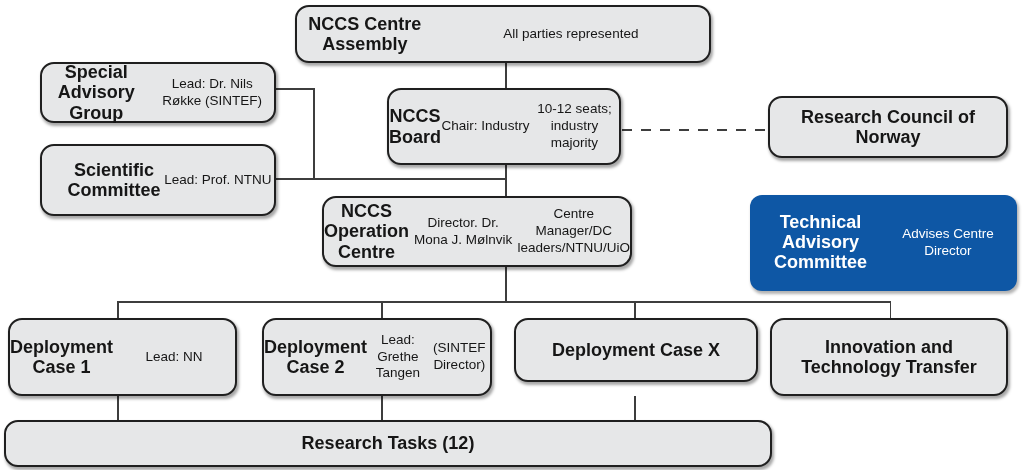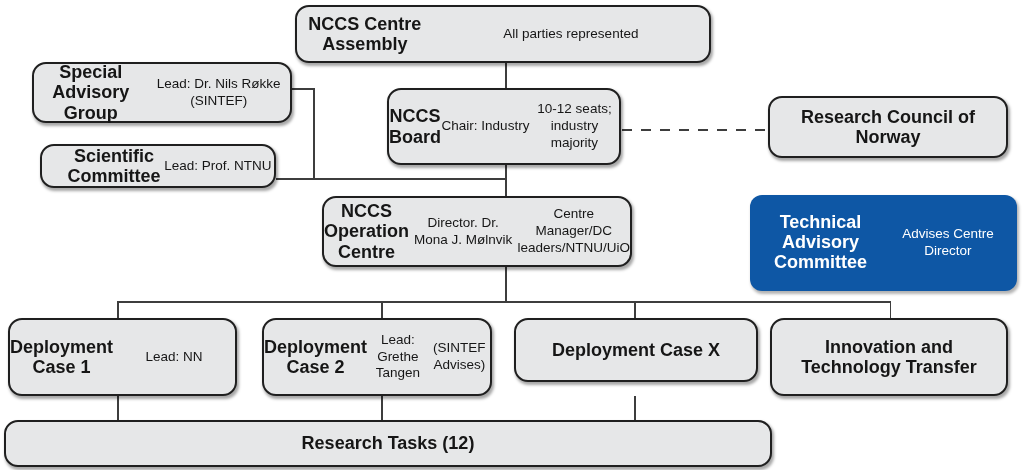--- a/index.html
+++ b/index.html
@@ -26,22 +26,22 @@
     background:var(--blue);border:none;border-radius:12px;color:var(--white);
     box-shadow:1.5px 2.5px 3px rgba(0,0,0,0.3);
   }
   .blue-box .box-title{margin-bottom:2px;}
   
   .title-w210{max-width:210px;}
   .title-w220{max-width:220px;}
   .title-w200{max-width:200px;}
   
   .b-assembly{left:295px;top:5px;width:416px;height:58px;}
-  .b-sag{left:32px;top:62px;width:260px;height:61px;}
-  .b-sci{left:40px;top:144px;width:236px;height:44px;padding-left:24px;}
+  .b-sag{left:40px;top:62px;width:236px;height:61px;}
+  .b-sci{left:40px;top:144px;width:236px;height:72px;padding-left:24px;}
   .b-board{left:387px;top:88px;width:234px;height:77px;border-radius:14px;}
   .b-rcn{left:768px;top:96px;width:240px;height:62px;}
   .b-op{left:322px;top:196px;width:310px;height:71px;}
   .b-tac{left:750px;top:195px;width:267px;height:96px;padding:4px 6px;}
   .b-dc1{left:8px;top:318px;width:229px;height:78px;}
   .b-dc2{left:262px;top:318px;width:230px;height:78px;}
   .b-dcx{left:514px;top:318px;width:244px;height:64px;}
   .b-itt{left:770px;top:318px;width:238px;height:78px;}
   .b-tasks{left:4px;top:420px;width:768px;height:47px;}
   
@@ -126,21 +126,21 @@
   </div>
 
   <div class="box b-dc1">
     <span class="box-title">Deployment Case 1</span>
     <span class="box-sub">Lead: NN</span>
   </div>
 
   <div class="box b-dc2">
     <span class="box-title">Deployment Case 2</span>
     <span class="box-sub">Lead: Grethe Tangen</span>
-    <span class="box-sub">(SINTEF Advises)</span>
+    <span class="box-sub">(SINTEF Director)</span>
   </div>
 
   <div class="box b-dcx">
     <span class="box-title">Deployment Case X</span>
   </div>
 
   <div class="box b-itt">
     <span class="box-title title-w200">Innovation and Technology Transfer</span>
   </div>
 

